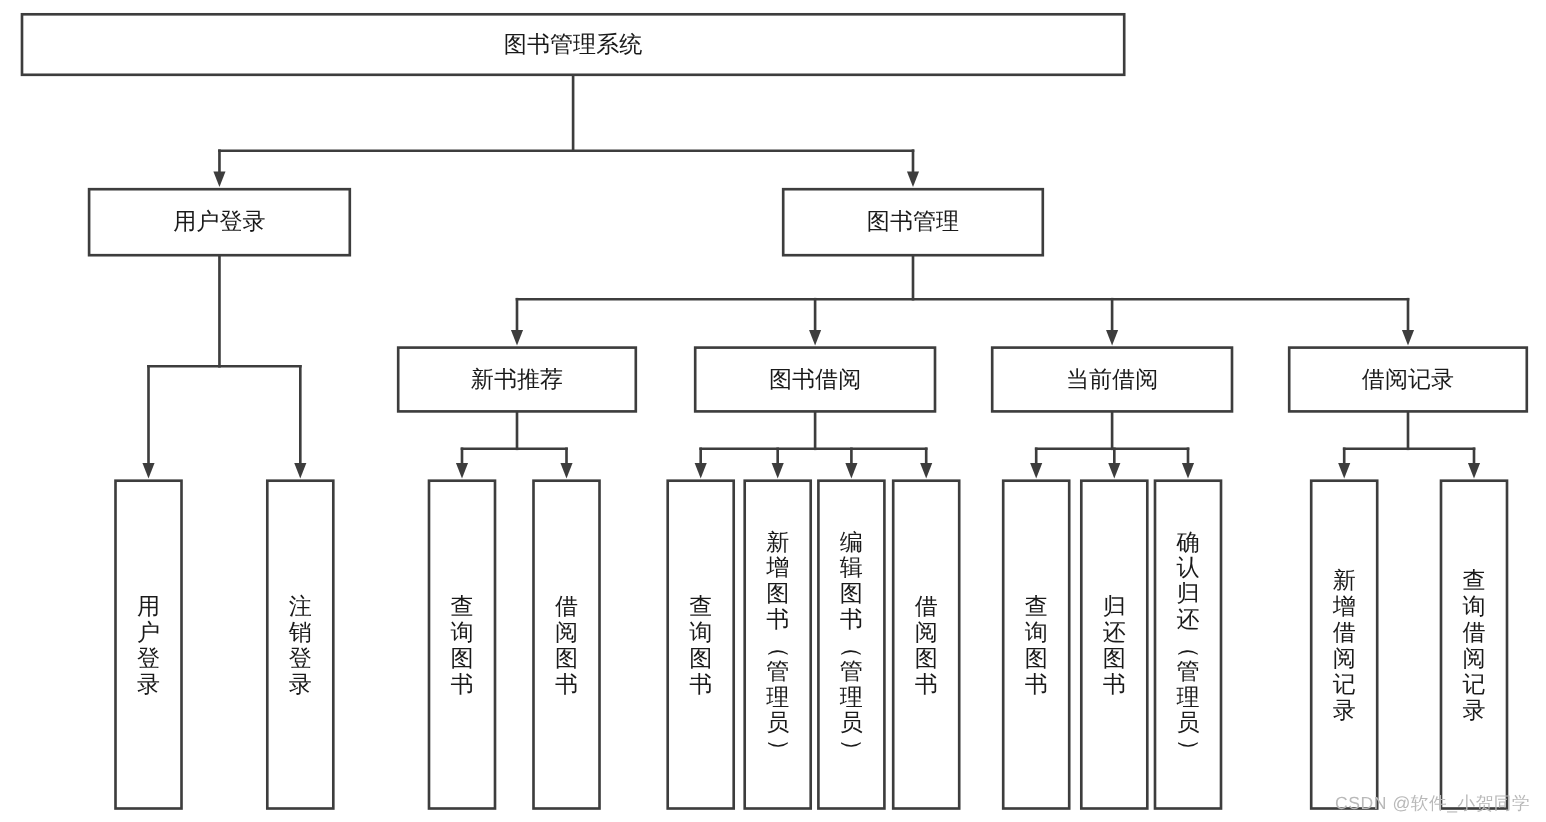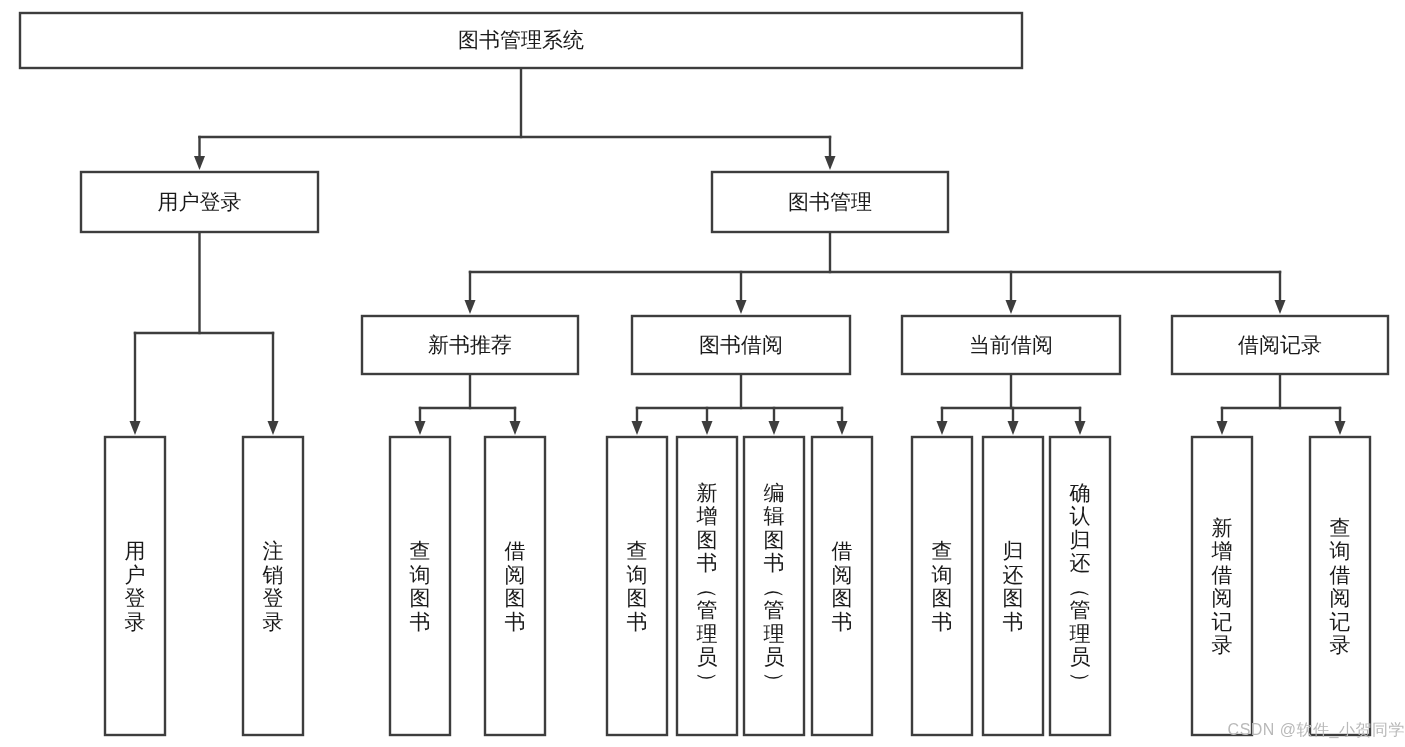--- a/index.html
+++ b/index.html
@@ -50,21 +50,21 @@
   }
   .node-label-v-char {
     font-family: "Liberation Sans", "DejaVu Sans", sans-serif;
     font-size: 21px;
     fill: #1a1a1a;
     text-anchor: middle;
     dominant-baseline: middle;
   }
   .watermark {
     position: absolute;
-    right: 0;
+    right: 14px;
     bottom: 6px;
     font-family: "Liberation Sans", "DejaVu Sans", sans-serif;
     font-size: 16px;
     color: #b9b9b9;
     white-space: nowrap;
     letter-spacing: 0.5px;
   }
 </style>
 </head>
 <body>

